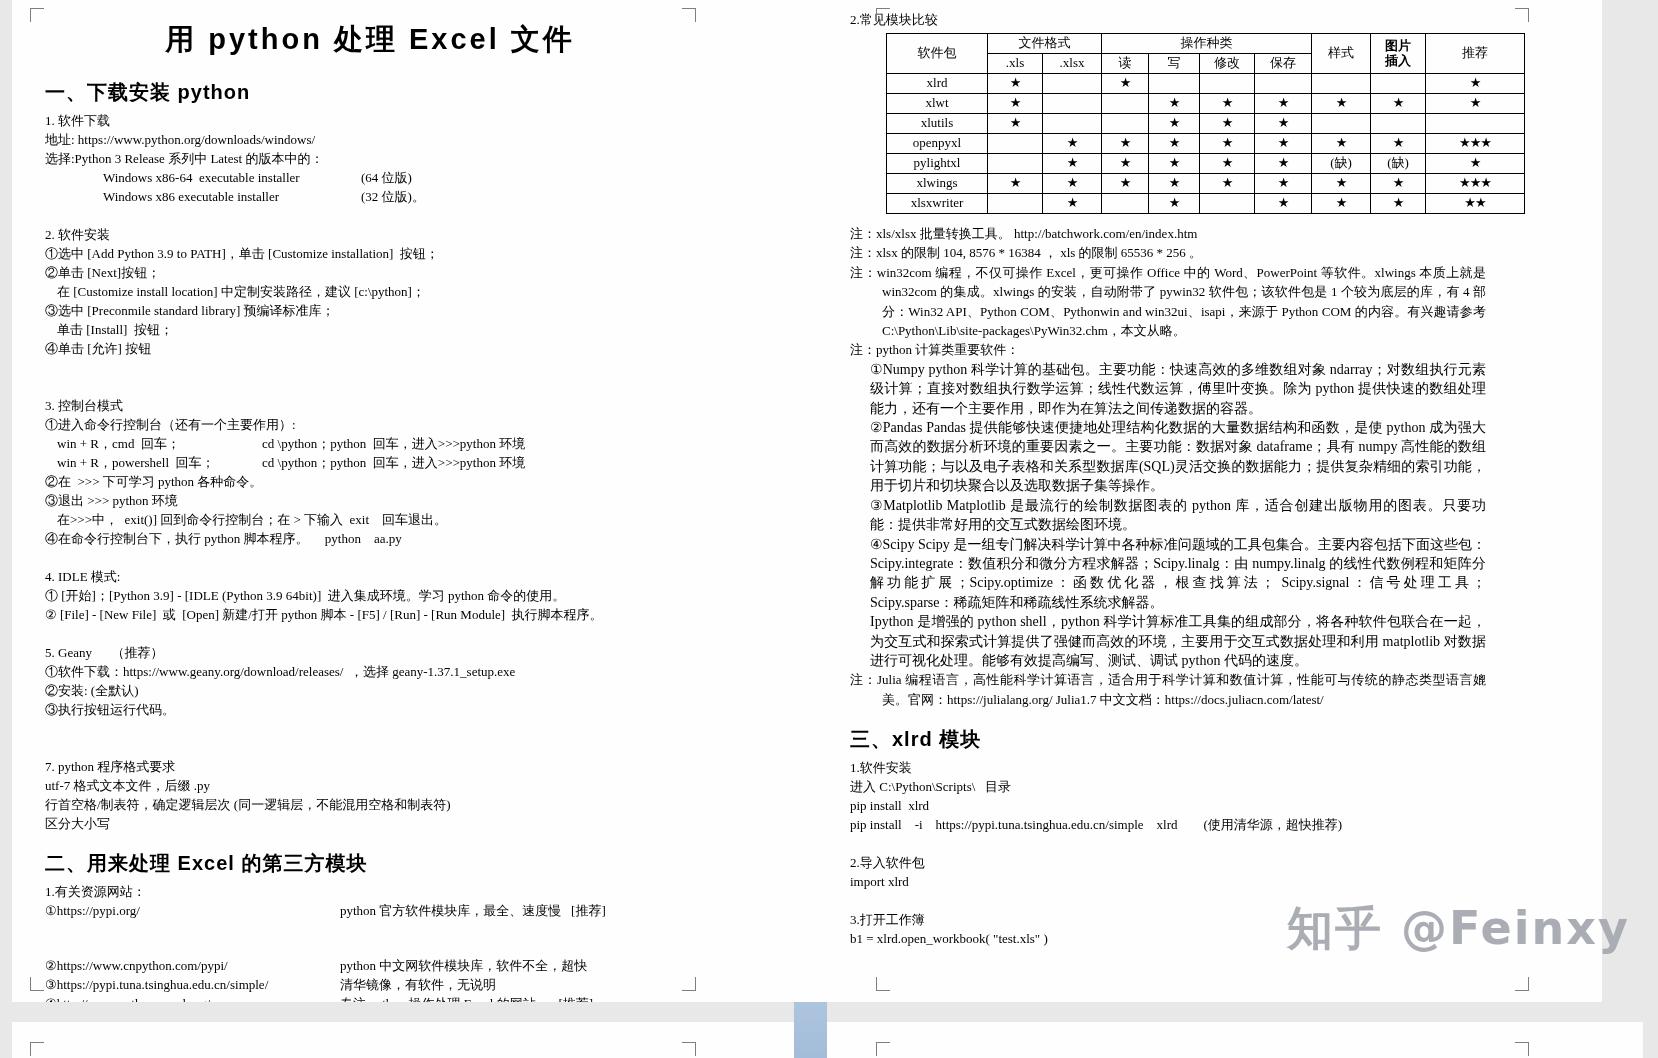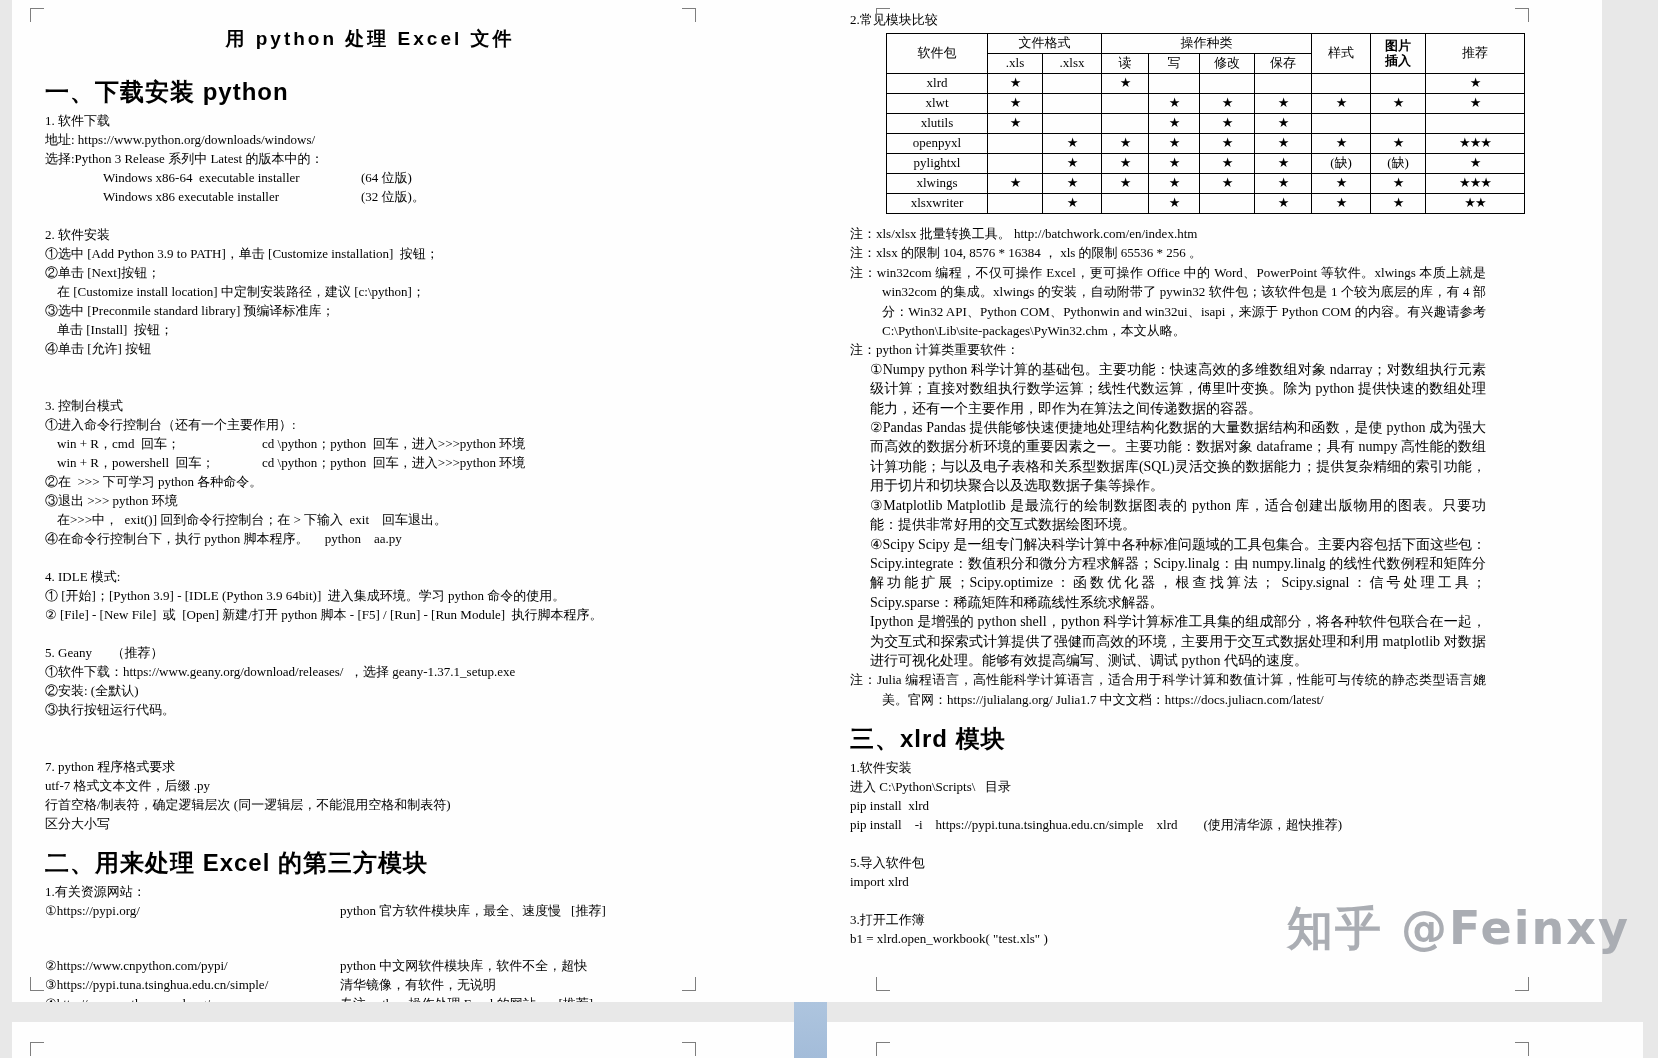--- a/index.html
+++ b/index.html
@@ -17,26 +17,26 @@
   .divider{
     position:absolute;left:794px;top:0;width:33px;height:1058px;
     background:linear-gradient(180deg,#7095c2 0%,#9ab6d8 30%,#c2d6ea 60%,#cfe0f0 78%,#a3bcd9 100%);
   }
   .content{position:relative;}
   .page-left .content{padding:10px 99px 0 33px;}
   .page-right .content{padding:10px 116px 0 64px;}
 
   .title{
     font-family:"Liberation Sans","DejaVu Sans",sans-serif;
-    font-weight:bold;font-size:19px;letter-spacing:3px;
+    font-weight:bold;font-size:29px;letter-spacing:3px;
     text-align:center;margin:12px 0 24px;line-height:34px;
   }
   .h2{
     font-family:"Liberation Sans","DejaVu Sans",sans-serif;
-    font-weight:bold;font-size:24px;letter-spacing:1px;
+    font-weight:bold;font-size:20px;letter-spacing:1px;
     margin:18px 0 7px;line-height:24px;
   }
   .line{font-size:13px;line-height:19px;min-height:19px;white-space:pre-wrap;}
   .note{font-size:13px;line-height:19.4px;text-align:justify;padding-left:32px;text-indent:-32px;}
   .subpara{font-size:14px;line-height:19.4px;text-align:justify;margin-left:20px;}
 
   .module-table{border-collapse:collapse;margin:4px 0 10px 36px;font-size:13px;}
   .module-table th,.module-table td{
     border:1px solid #000;text-align:center;padding:0 5px;height:19px;
     font-weight:normal;white-space:pre-line;line-height:1.15;
@@ -237,21 +237,21 @@
       <div class="subpara">④Scipy    Scipy 是一组专门解决科学计算中各种标准问题域的工具包集合。主要内容包括下面这些包：Scipy.integrate：数值积分和微分方程求解器；Scipy.linalg：由 numpy.linalg 的线性代数例程和矩阵分解功能扩展；Scipy.optimize：函数优化器，根查找算法；  Scipy.signal：信号处理工具；Scipy.sparse：稀疏矩阵和稀疏线性系统求解器。</div>
       <div class="subpara">Ipython 是增强的 python shell，python 科学计算标准工具集的组成部分，将各种软件包联合在一起，为交互式和探索式计算提供了强健而高效的环境，主要用于交互式数据处理和利用 matplotlib 对数据进行可视化处理。能够有效提高编写、测试、调试 python 代码的速度。</div>
       <div class="note">注：Julia 编程语言，高性能科学计算语言，适合用于科学计算和数值计算，性能可与传统的静态类型语言媲美。官网：https://julialang.org/  Julia1.7    中文文档：https://docs.juliacn.com/latest/</div>
       <div class="h2">三、xlrd 模块</div>
       <div class="lines">
         <div class="line">1.软件安装</div>
         <div class="line">进入 C:\Python\Scripts\   目录</div>
         <div class="line">pip install  xlrd</div>
         <div class="line">pip install    -i    https://pypi.tuna.tsinghua.edu.cn/simple    xlrd        (使用清华源，超快推荐)</div>
         <div class="line">&nbsp;</div>
-        <div class="line">5.导入软件包</div>
+        <div class="line">2.导入软件包</div>
         <div class="line">import xlrd</div>
         <div class="line">&nbsp;</div>
         <div class="line">3.打开工作簿</div>
         <div class="line">b1 = xlrd.open_workbook( "test.xls" )</div>
       </div>
     </div>
 </div>
 
 <div class="page-next pn-left"></div>
 <div class="page-next pn-right"></div>

